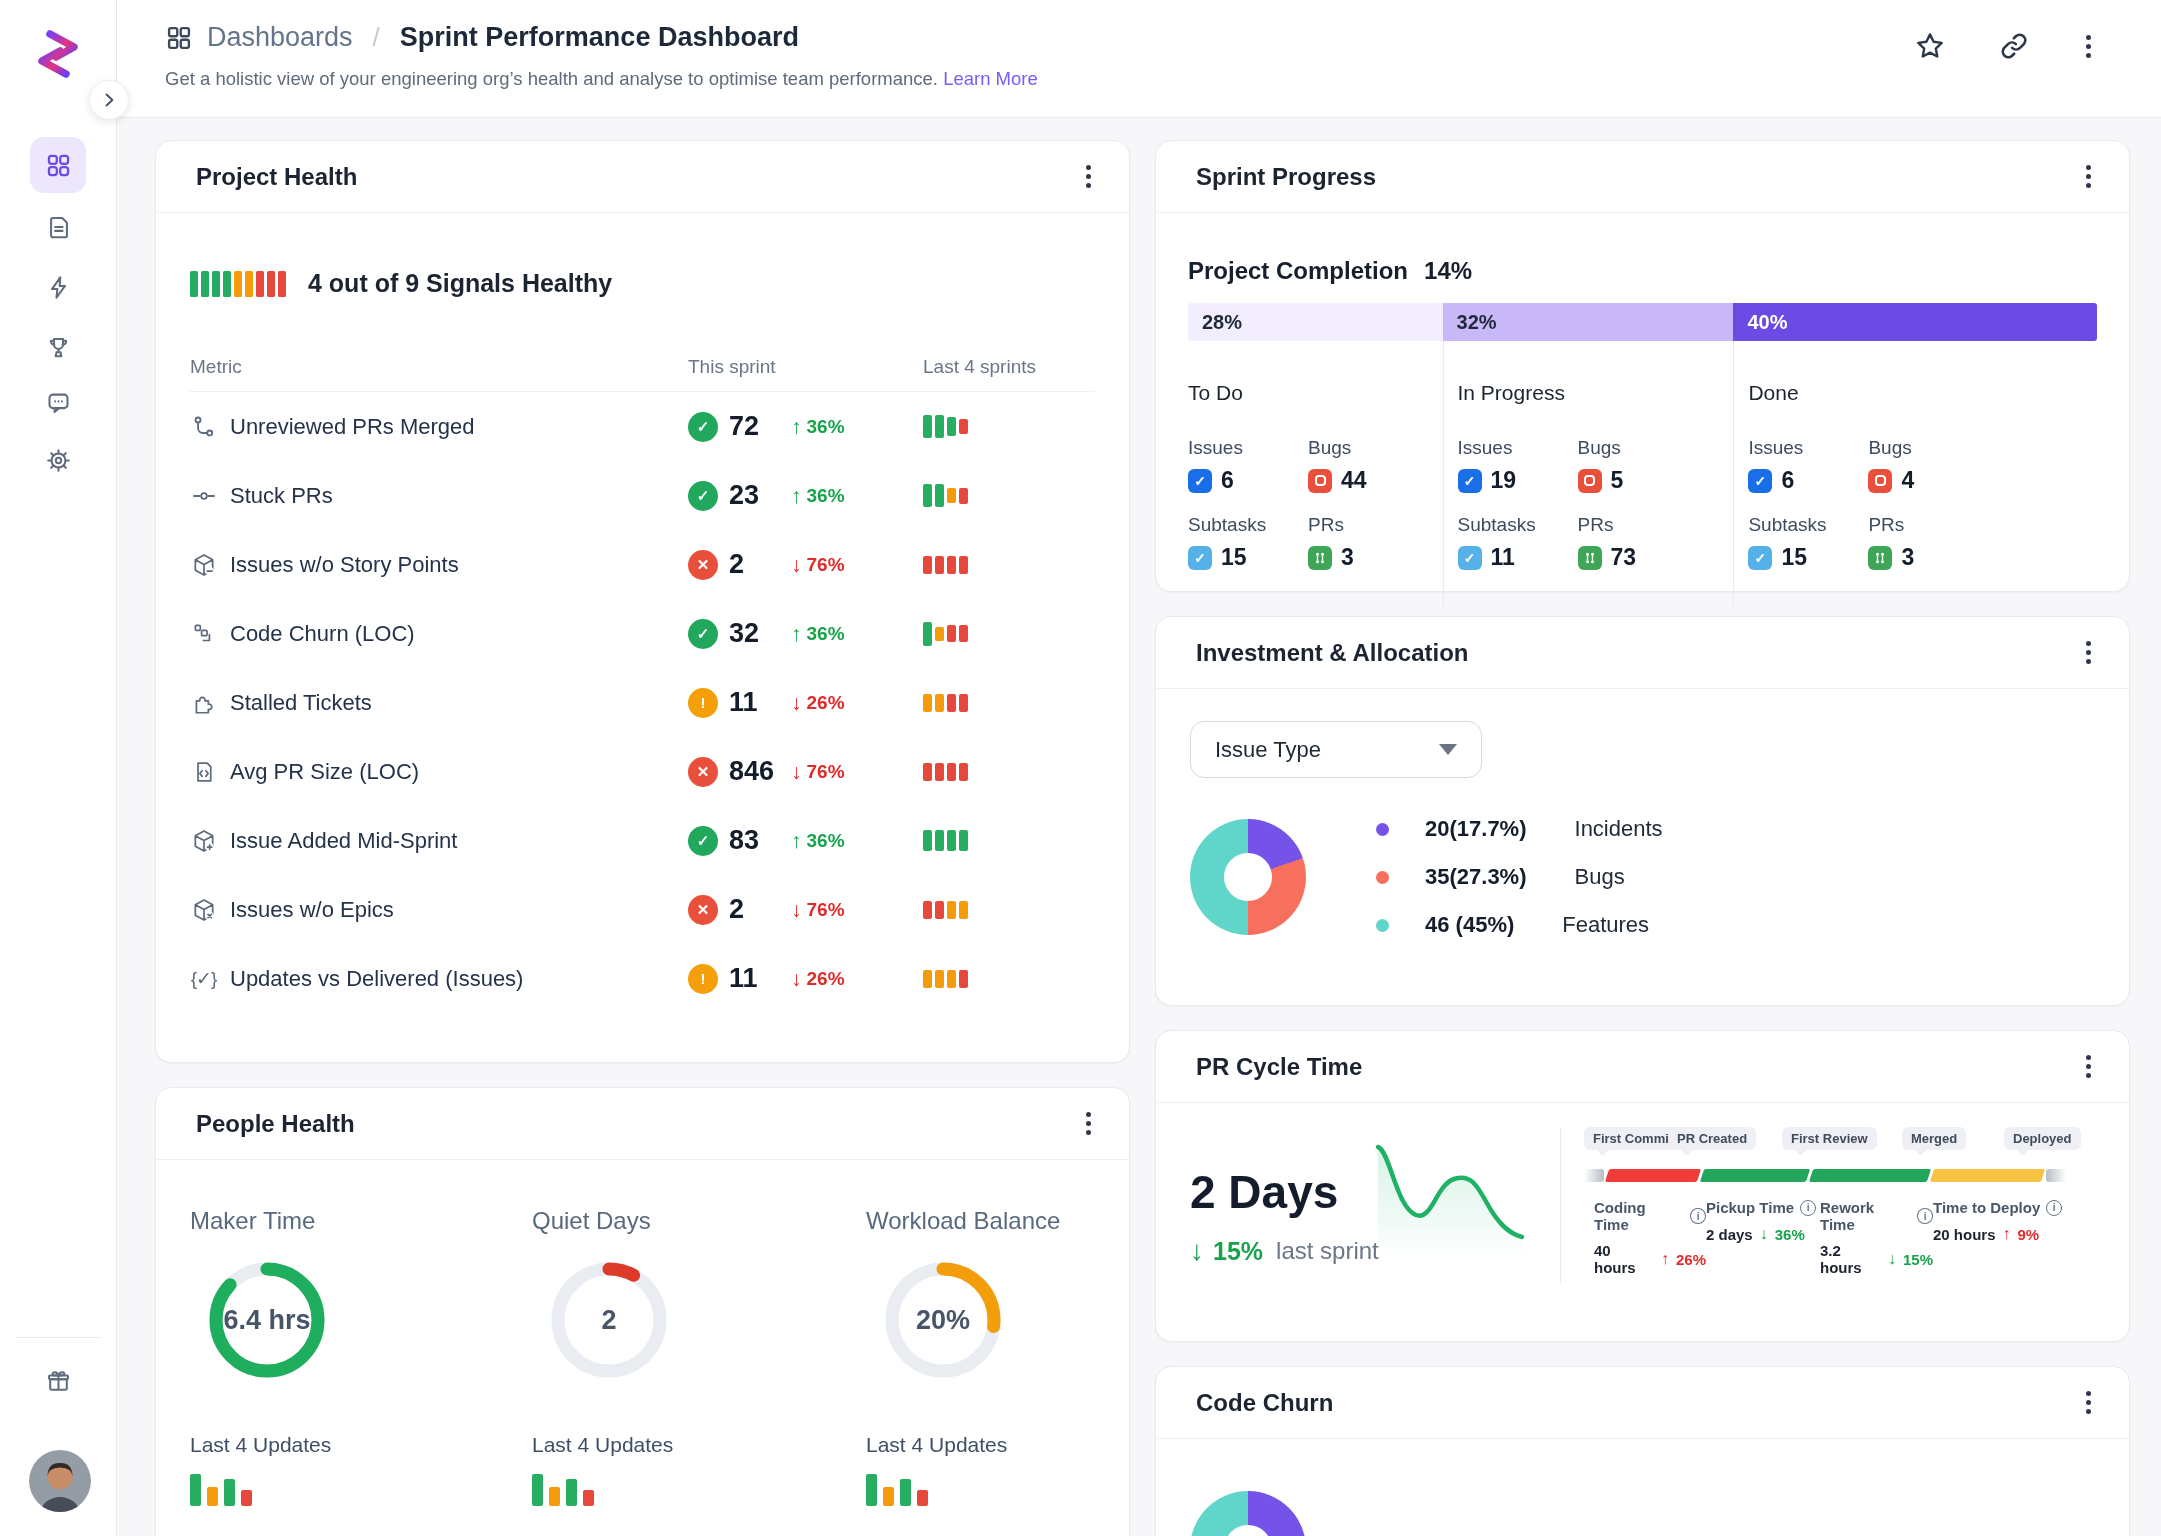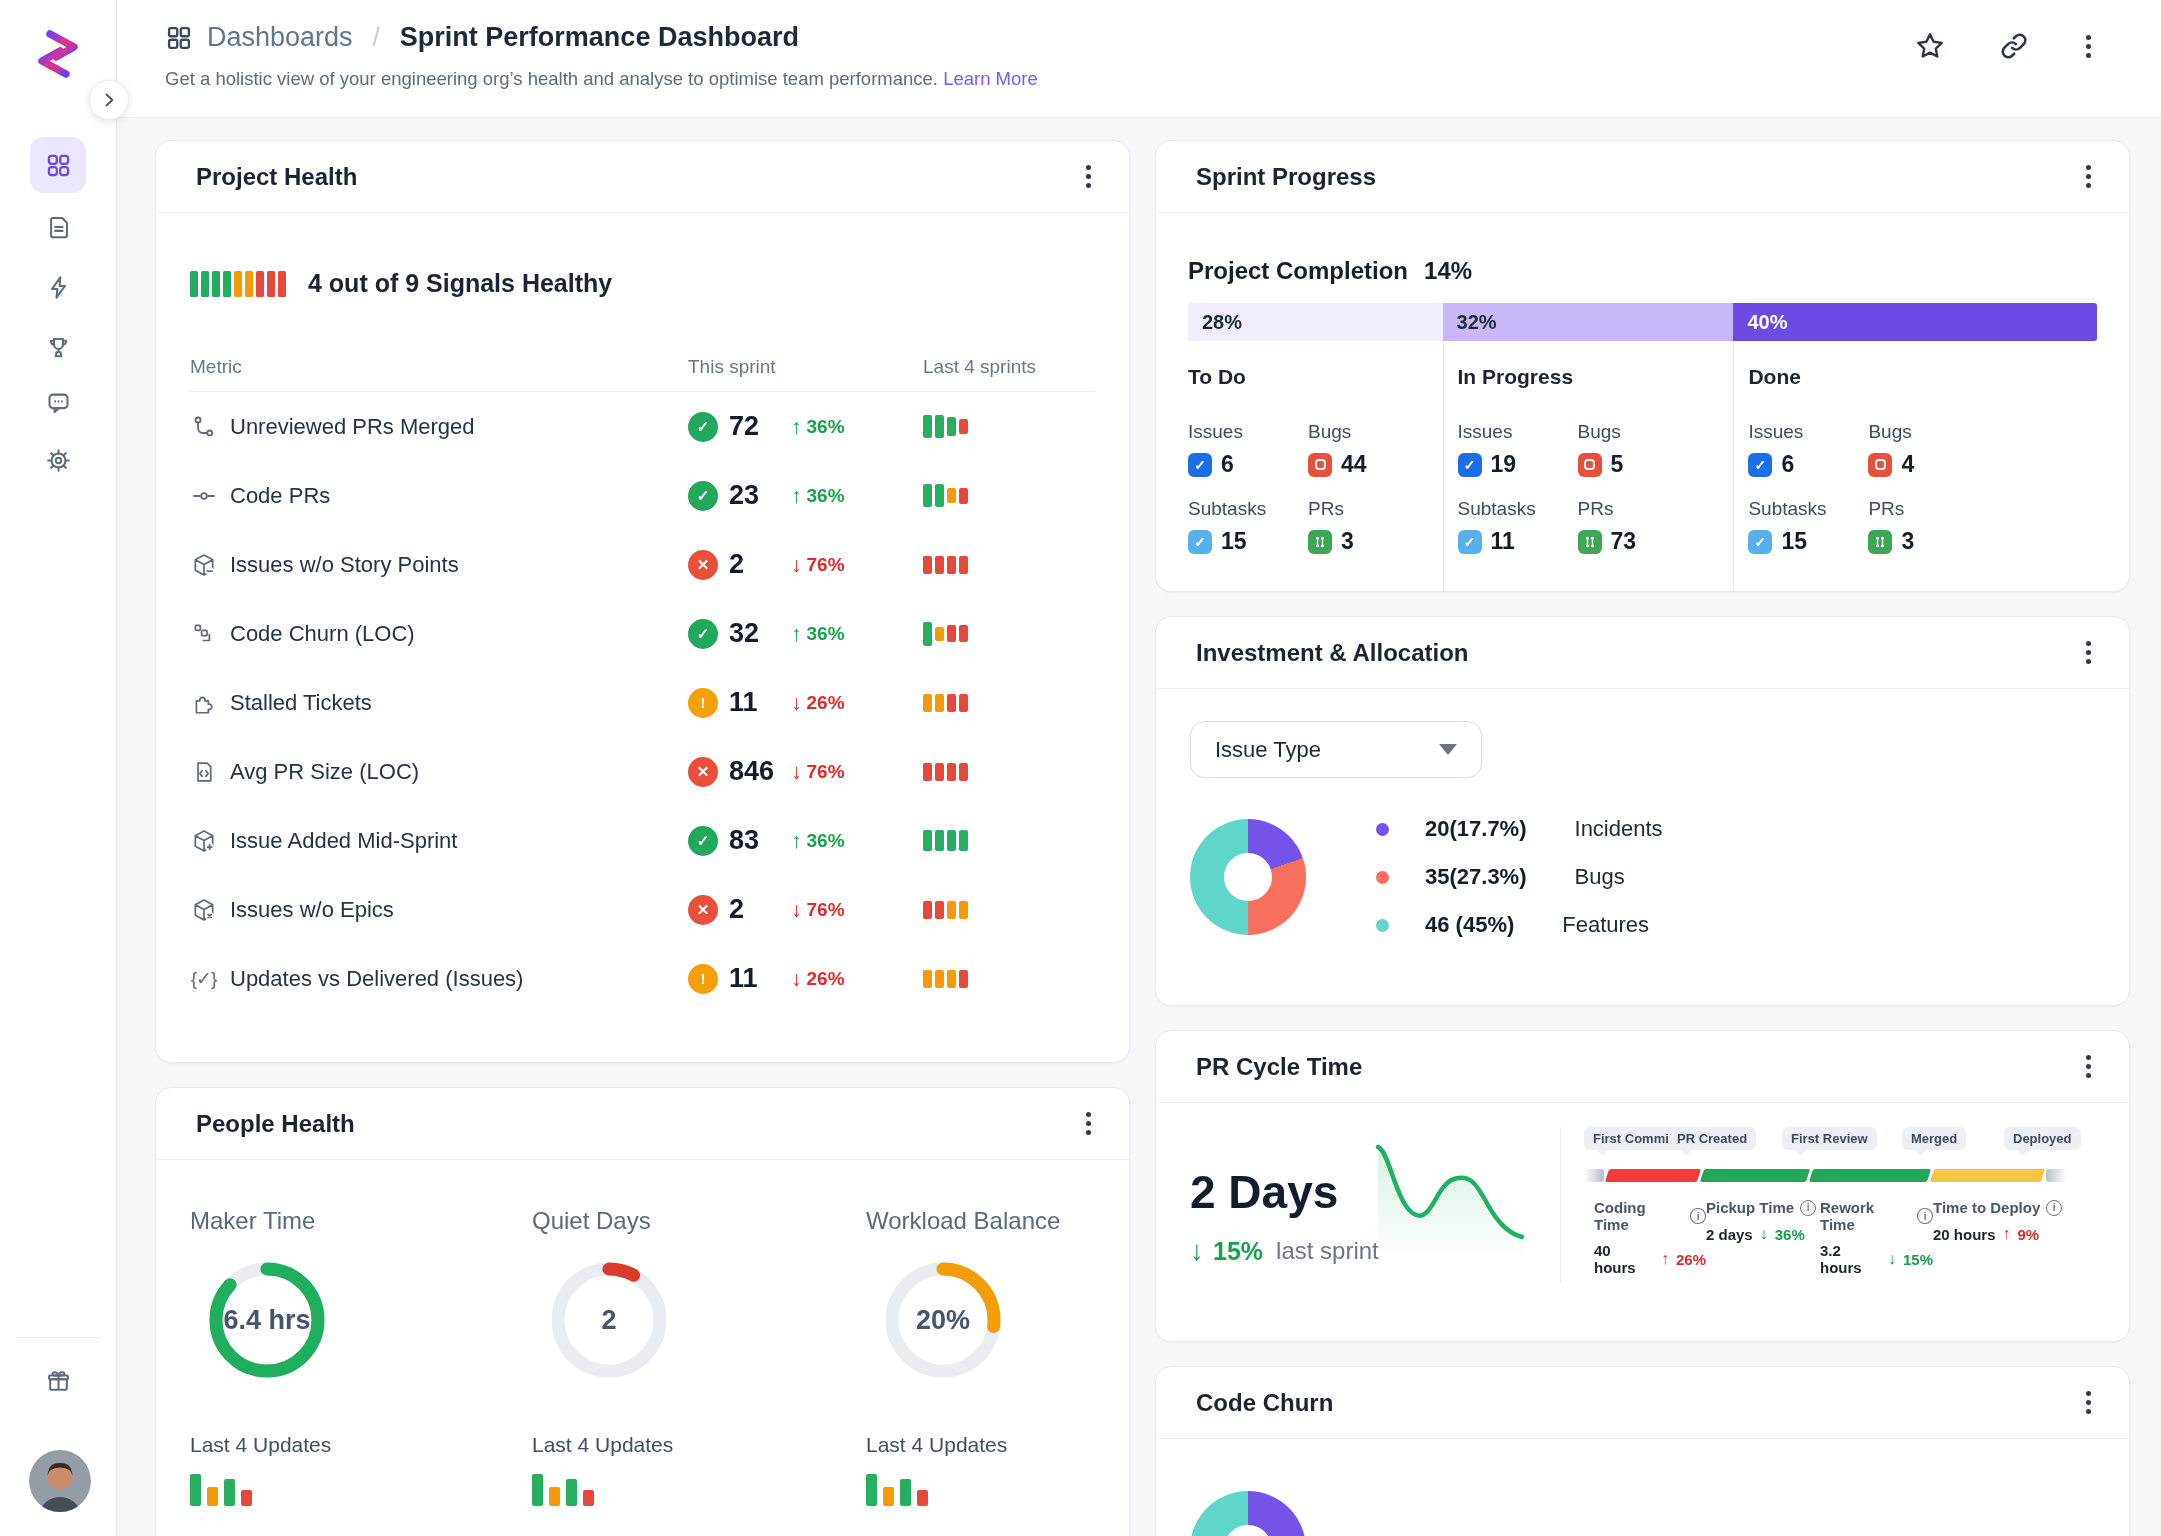--- a/index.html
+++ b/index.html
@@ -77,21 +77,21 @@
   .mini-bars b { display:block; width:11px; border-radius:2px; }
 
   
   .sp-body { padding:0 32px 0 32px; }
   .sp-completion { margin-top:44px; display:flex; gap:16px; font-size:24px; font-weight:700; color:#161f2c; }
   .sp-bar { margin-top:18px; display:flex; height:38px; border-radius:3px; overflow:hidden; }
   .sp-seg { font-size:20px; font-weight:700; line-height:38px; padding-left:14px; }
   .sp-cols { display:flex; }
   .sp-col { padding-bottom:36px; }
   .sp-col + .sp-col { border-left:1px solid #e9ebef; padding-left:14px; }
-  .sp-col-name { margin-top:24px; font-size:21px; font-weight:700; color:#1b2430; }
+  .sp-col-name { margin-top:40px; font-size:21px; font-weight:400; color:#1b2430; }
   .sp-grid { margin-top:20px; display:grid; grid-template-columns:120px auto; row-gap:8px; }
   .sp-lbl { font-size:19px; color:#3d4c60; margin-top:12px; }
   .sp-val { display:flex; align-items:center; gap:9px; font-size:23px; font-weight:700; color:#141d2b; }
   .chip { width:24px; height:24px; border-radius:6px; display:flex; align-items:center;
     justify-content:center; color:#fff; font-size:14px; font-weight:700; flex:none; }
   .chip .ring { width:11px; height:11px; border:2.5px solid #fff; border-radius:4px; }
 
   
   .iv-body { padding:0 34px; }
   .dropdown { margin-top:32px; width:292px; height:57px; border:1.5px solid #d6dae1; border-radius:14px;
@@ -327,21 +327,21 @@
         </div>
 
         <div class="ph-row">
           <div class="ph-metric">
                 <span class="micon">
                   <svg class="icn" width="26" height="26" viewBox="0 0 24 24" fill="none" stroke="currentColor" stroke-width="1.7" stroke-linecap="round">
                     <path d="M2.8 12 H8 M16 12 h5.2"></path>
                     <circle cx="12" cy="12" r="2.6"></circle>
                   </svg>
                 </span>
-            <span class="ph-label">Code PRs</span>
+            <span class="ph-label">Stuck PRs</span>
               </div>
           <div class="ph-sprint">
                 <span class="status" style="background-color: rgb(33, 168, 92);">
                   <span>✓</span>
                 </span>
             <span class="ph-value">23</span>
             <span class="trend" style="color: rgb(23, 163, 74);">
                   <span class="arr">↑</span>
                   <span>36%</span>
                 </span>

